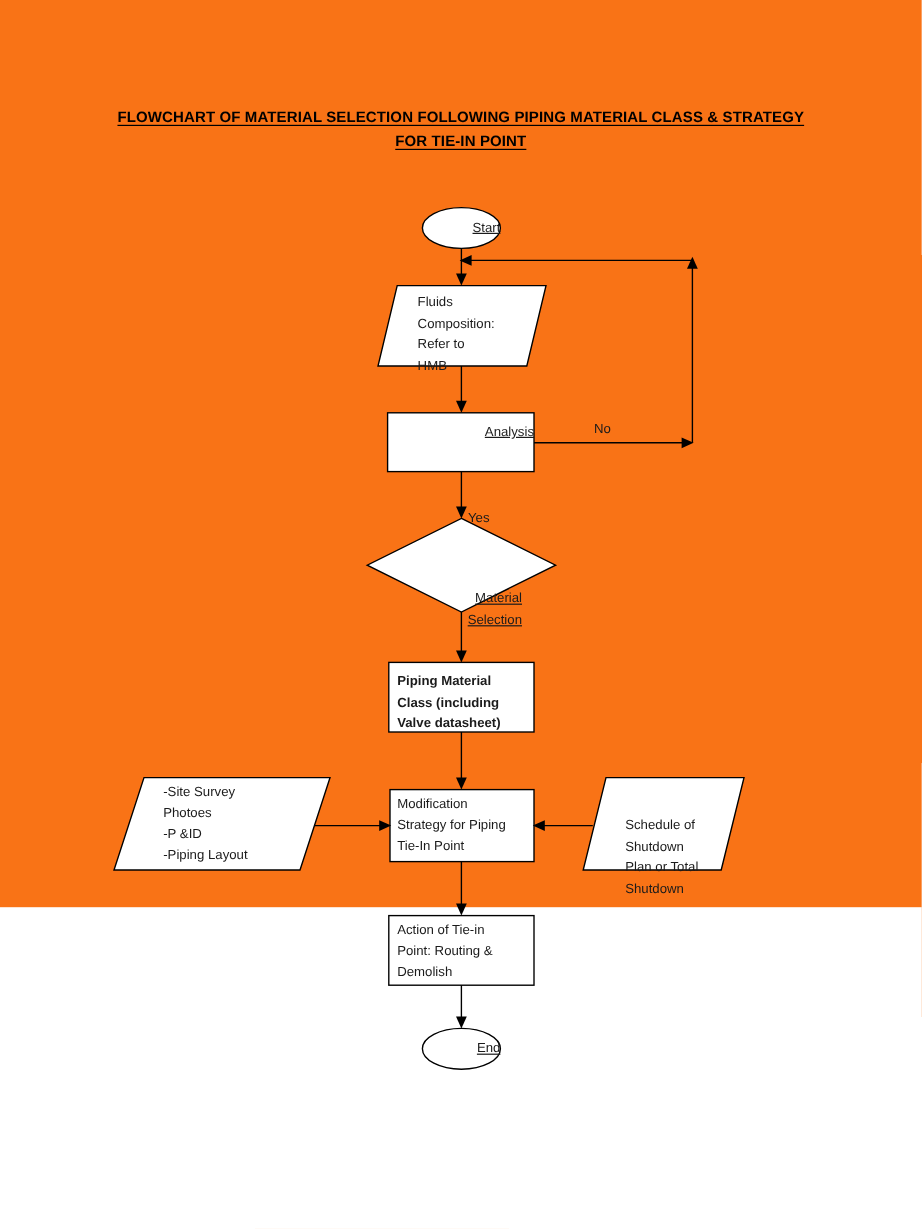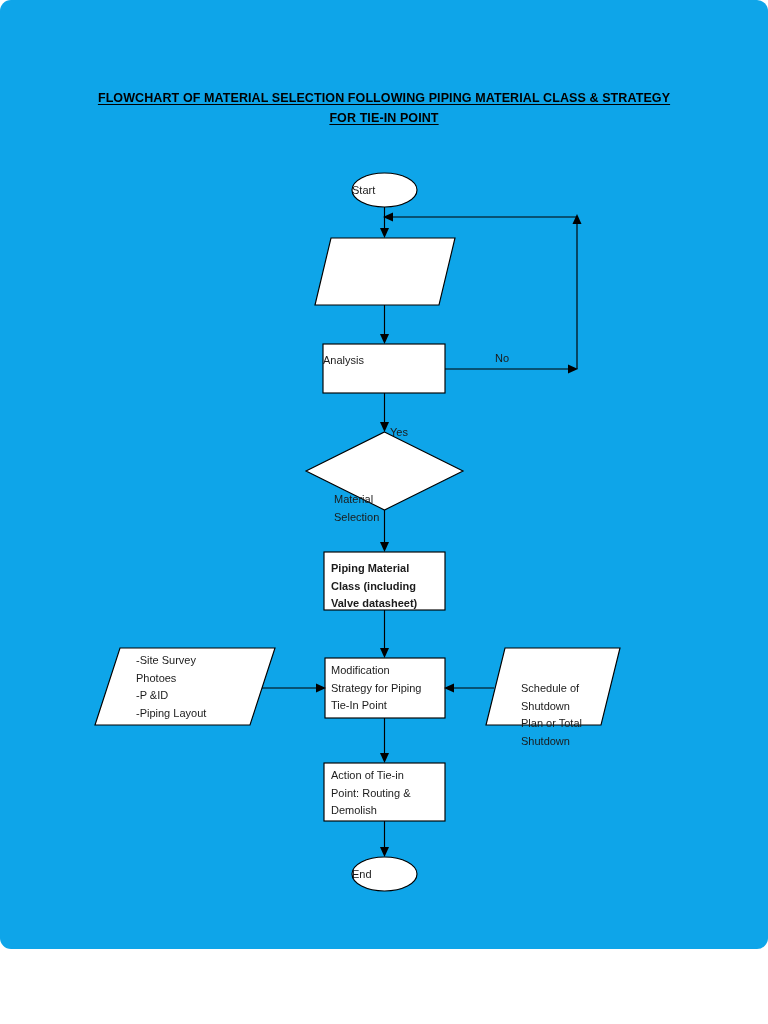--- a/index.html
+++ b/index.html
@@ -13,23 +13,22 @@
     position: relative;
     font-family: "Liberation Sans", sans-serif;
     color: #000000;
     overflow: hidden;
   }
 
   #page {
     position: absolute;
     left: 0; top: 0;
     width: 768px;
-    height: 949px;
-    background: #0ea5e9;
-    border-radius: 11px;
+    height: 756px;
+    background: #f97316;
   }
 
   
   .doc-title {
     position: absolute;
     left: 84px;
     top: 88px;
     width: 600px;
     text-align: center;
     font-size: 12.5px;
@@ -74,21 +73,22 @@
   
   .node-text {
     position: absolute;
     font-size: 11px;
     line-height: 17.5px;
     color: #1b1b1b;
     white-space: pre-line;
     pointer-events: none;
   }
   .node-text.center {
-    text-align: left;
+    text-align: right;
+    text-decoration: underline;
   }
   .edge-label {
     position: absolute;
     font-size: 11px;
     line-height: 14px;
     color: #1b1b1b;
   }
 </style>
 </head>
 <body>
@@ -155,20 +155,24 @@
     <line class="conn" x1="384.5" y1="718" x2="384.5" y2="757"></line>
     <polygon class="arrow-head" points="384.5,763 380,753 389,753"></polygon>
 
     <line class="conn" x1="384.5" y1="821" x2="384.5" y2="851"></line>
     <polygon class="arrow-head" points="384.5,857 380,847 389,847"></polygon>
 
   </svg>
 
   <div class="node-text center" style="left:352px; top:182px; width:65px;">Start</div>
 
+  <div class="node-text" style="left:348px; top:244px; width:105px; line-height:17.5px;">Fluids
+Composition:
+Refer to
+HMB</div>
 
   <div class="node-text center" style="left:323px; top:352px; width:122px;">Analysis</div>
 
   <div class="node-text center" style="left:334px; top:455px; width:101px;margin-top:36px;">Material
 Selection</div>
 
   <div class="node-text" style="left:331px; top:560px; width:112px;font-weight:bold;">Piping Material
 Class (including
 Valve datasheet)</div>
 

